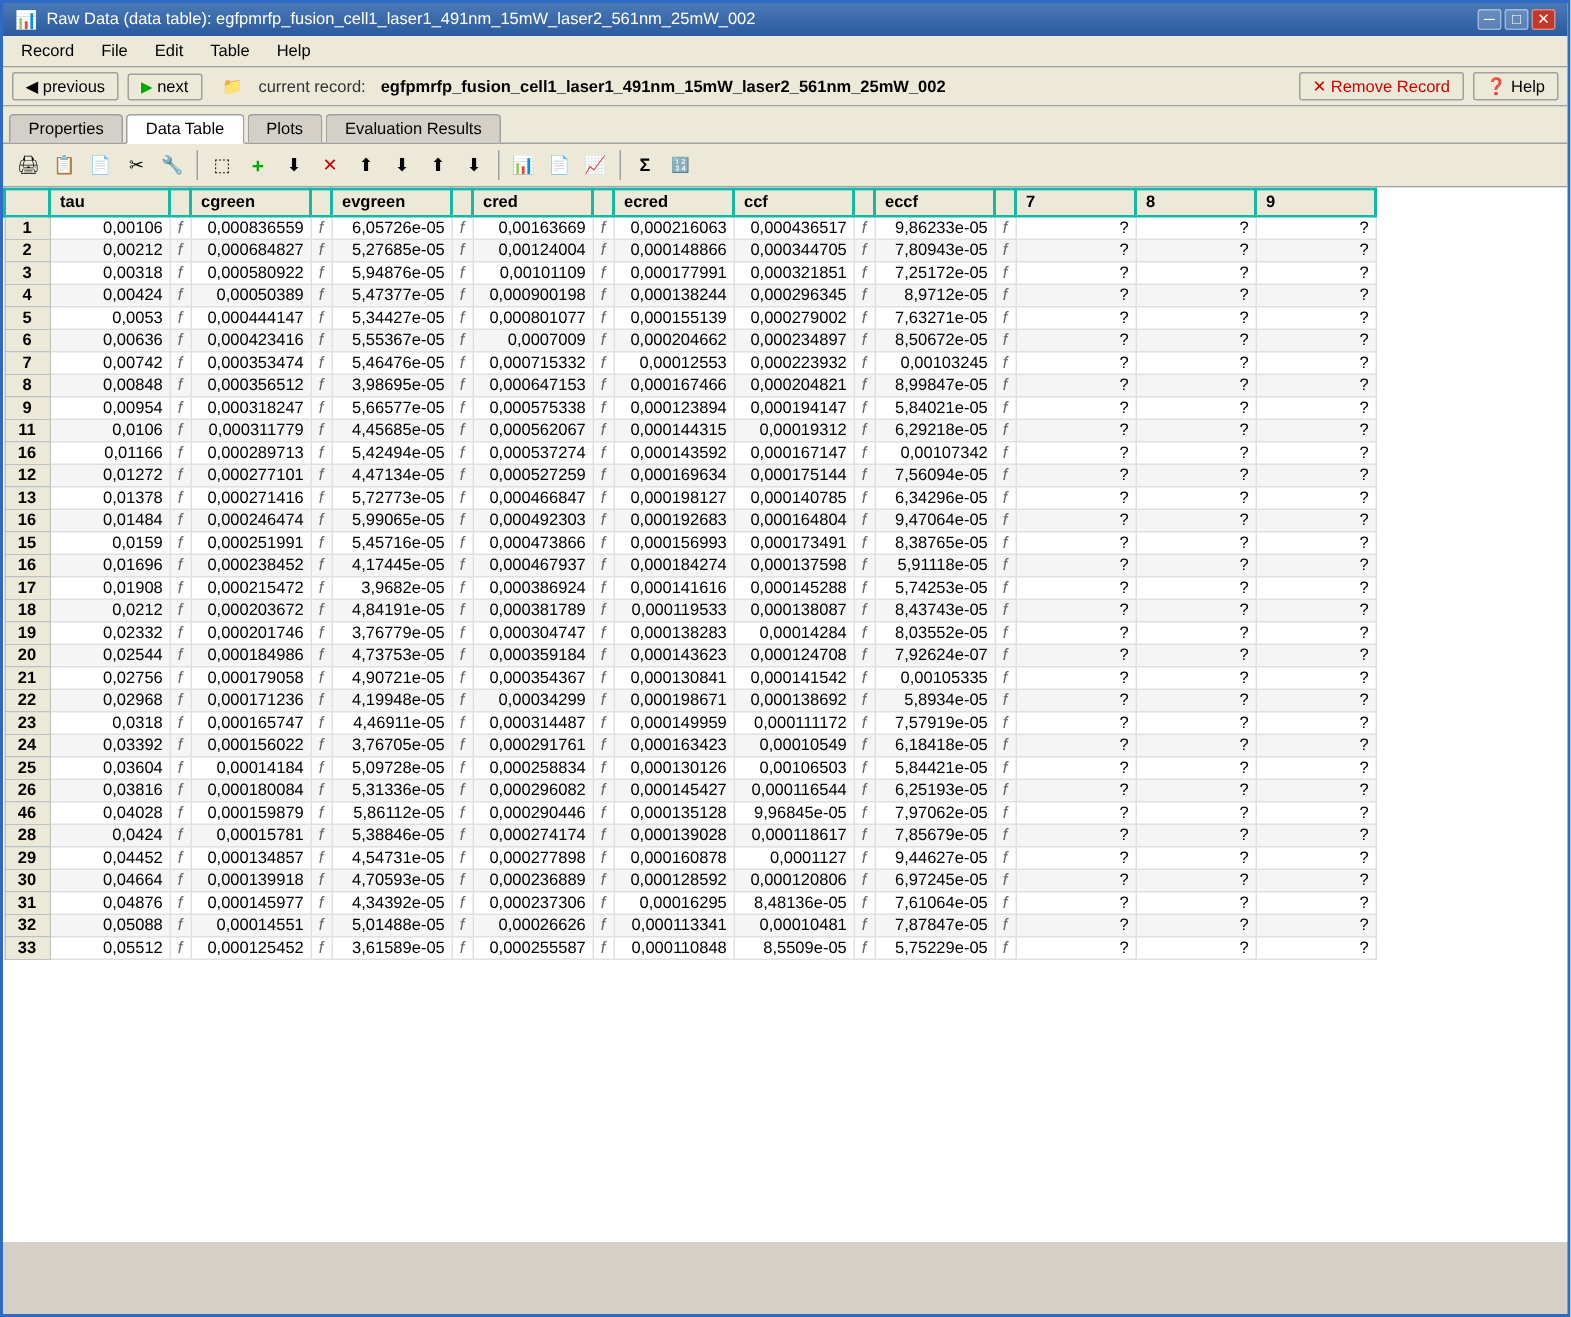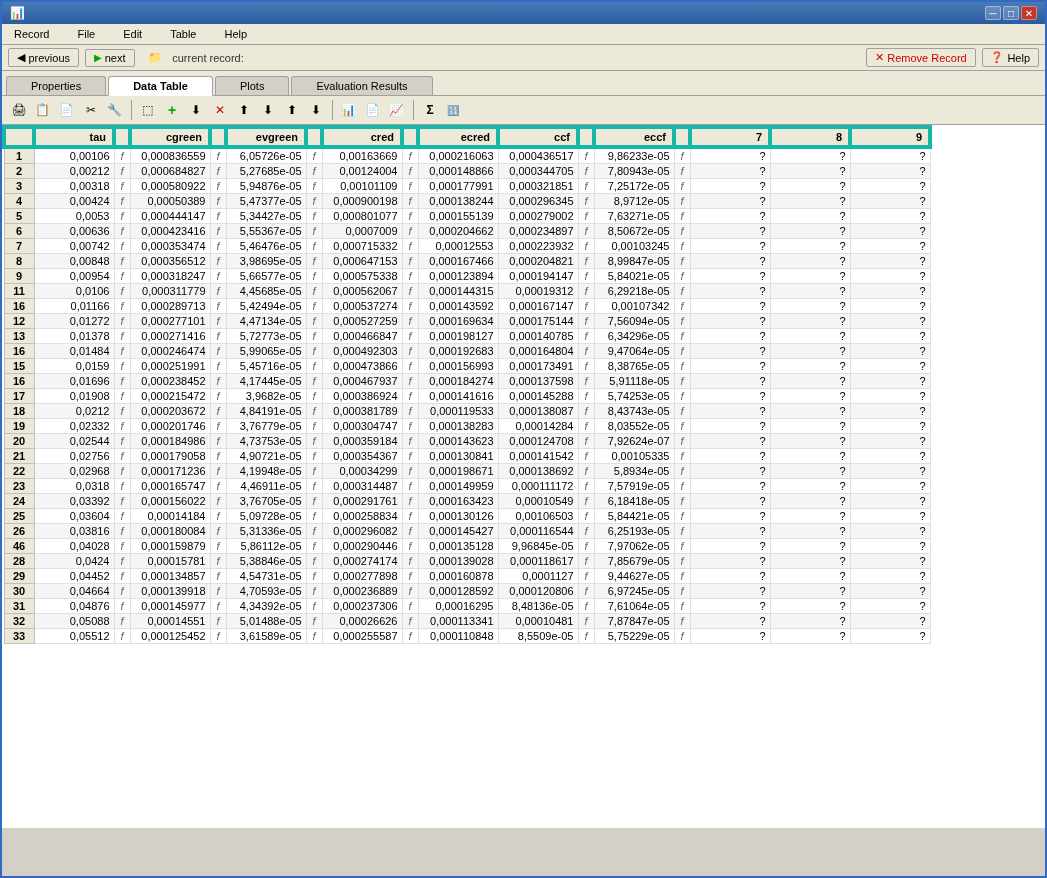--- a/index.html
+++ b/index.html
@@ -28,21 +28,21 @@
     }
     .title-btn.close { background: #c0392b; }
     .title-btn.maximize { background: rgba(255,255,255,0.2); }
     .title-btn.minimize { background: rgba(255,255,255,0.2); }
 
     .menu-bar {
       background: #ece9d8;
       border-bottom: 1px solid #a0a0a0;
       display: flex;
       padding: 2px 4px;
-      gap: 12px;
+      gap: 2px;
     }
     .menu-item {
       padding: 2px 8px;
       cursor: pointer;
       font-size: 11px;
       color: #000;
     }
 
     .toolbar-row {
       background: #ece9d8;
@@ -85,32 +85,32 @@
     }
 
     .tabs-row {
       background: #ece9d8;
       display: flex;
       align-items: flex-end;
       padding: 4px 4px 0;
       border-bottom: 1px solid #a0a0a0;
     }
     .tab {
-      padding: 3px 24px;
+      padding: 3px 12px;
       cursor: pointer;
       font-size: 11px;
       border: 1px solid #a0a0a0;
       border-bottom: none;
       background: #d4d0c8;
       margin-right: 2px;
       border-radius: 3px 3px 0 0;
     }
     .tab.active {
       background: white;
-      font-weight: bold;
+      font-weight: normal;
       border-bottom: 1px solid white;
       position: relative;
       bottom: -1px;
     }
 
     .icon-toolbar {
       background: #ece9d8;
       border-bottom: 1px solid #a0a0a0;
       display: flex;
       align-items: center;
@@ -137,24 +137,24 @@
     }
     
     table {
       border-collapse: collapse;
       font-size: 11px;
       white-space: nowrap;
     }
     
     thead th {
       background: #ece9d8;
-      border: 4px solid #14b8a6;
+      border: 2px solid #14b8a6;
       padding: 2px 6px;
       font-weight: bold;
-      text-align: right;
+      text-align: left;
       position: sticky;
       top: 0;
       z-index: 10;
       min-width: 80px;
     }
     thead th:first-child { min-width: 30px; }
     
     tbody td {
       border: 1px solid #e0e0e0;
       padding: 1px 4px;
@@ -190,20 +190,21 @@
     }
   </style>
 </head>
 <body>
 
 <div class="main-window">
 
   <div class="title-bar">
     <div class="title-bar-left">
       <span class="title-icon">📊</span>
+      <span>Raw Data (data table): egfpmrfp_fusion_cell1_laser1_491nm_15mW_laser2_561nm_25mW_002</span>
     </div>
     <div class="title-controls">
       <div class="title-btn minimize">─</div>
       <div class="title-btn maximize">□</div>
       <div class="title-btn close">✕</div>
     </div>
   </div>
 
   <div class="menu-bar">
     <div class="menu-item">Record</div>
@@ -217,20 +218,21 @@
     <button class="nav-btn">
       <span>◀</span>
       <span>previous</span>
     </button>
     <button class="nav-btn">
       <span class="play-icon">▶</span>
       <span>next</span>
     </button>
     <span style="margin-left:8px; color:#666;">📁</span>
     <span style="margin-left:4px; color:#333;">current record:</span>
+    <span style="font-weight:bold; margin-left:4px;">egfpmrfp_fusion_cell1_laser1_491nm_15mW_laser2_561nm_25mW_002</span>
     <div class="right-toolbar">
       <button class="remove-record-btn">
         <span style="color:#cc0000;">✕</span>
         <span>Remove Record</span>
       </button>
       <button class="help-btn">
         <span>❓</span>
         <span>Help</span>
       </button>
     </div>

